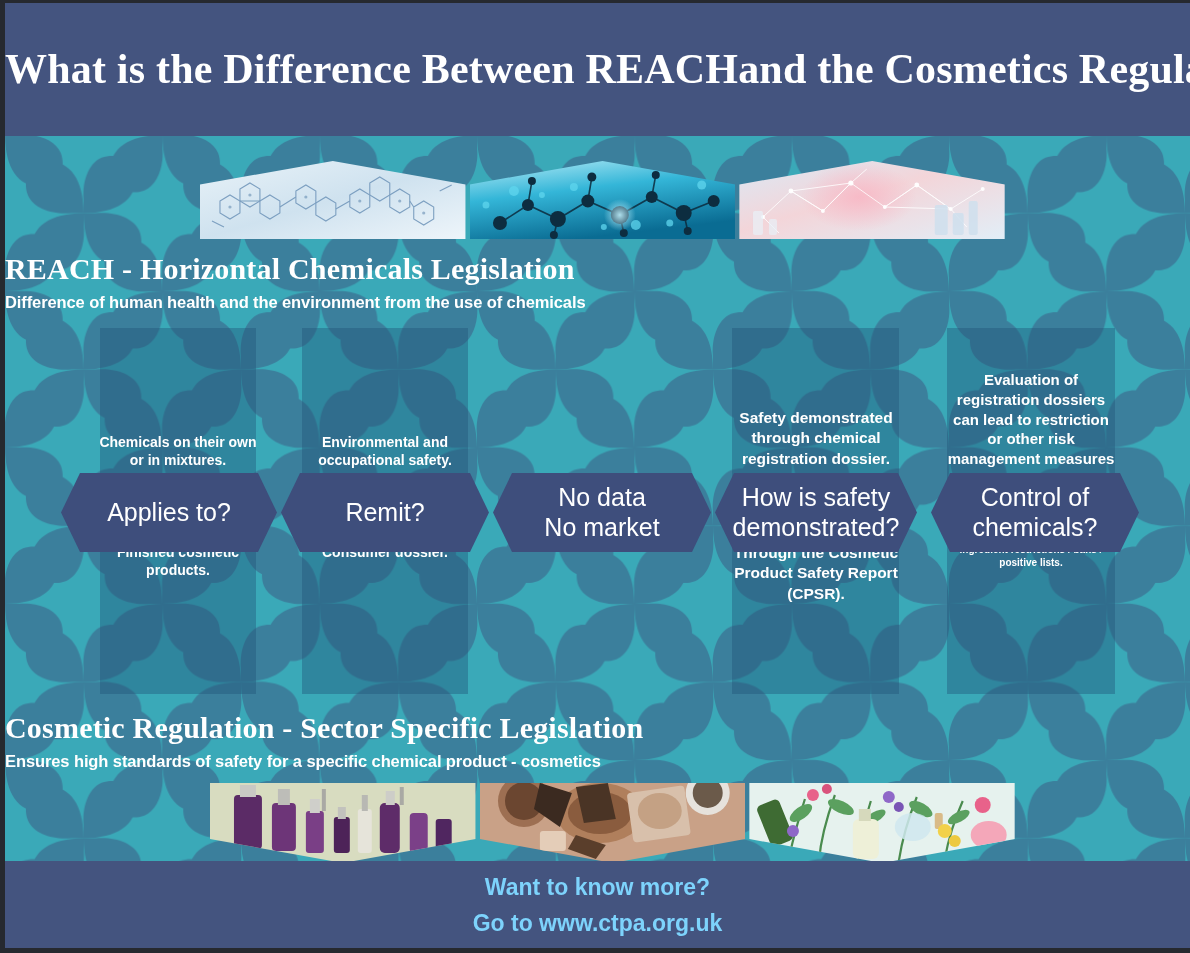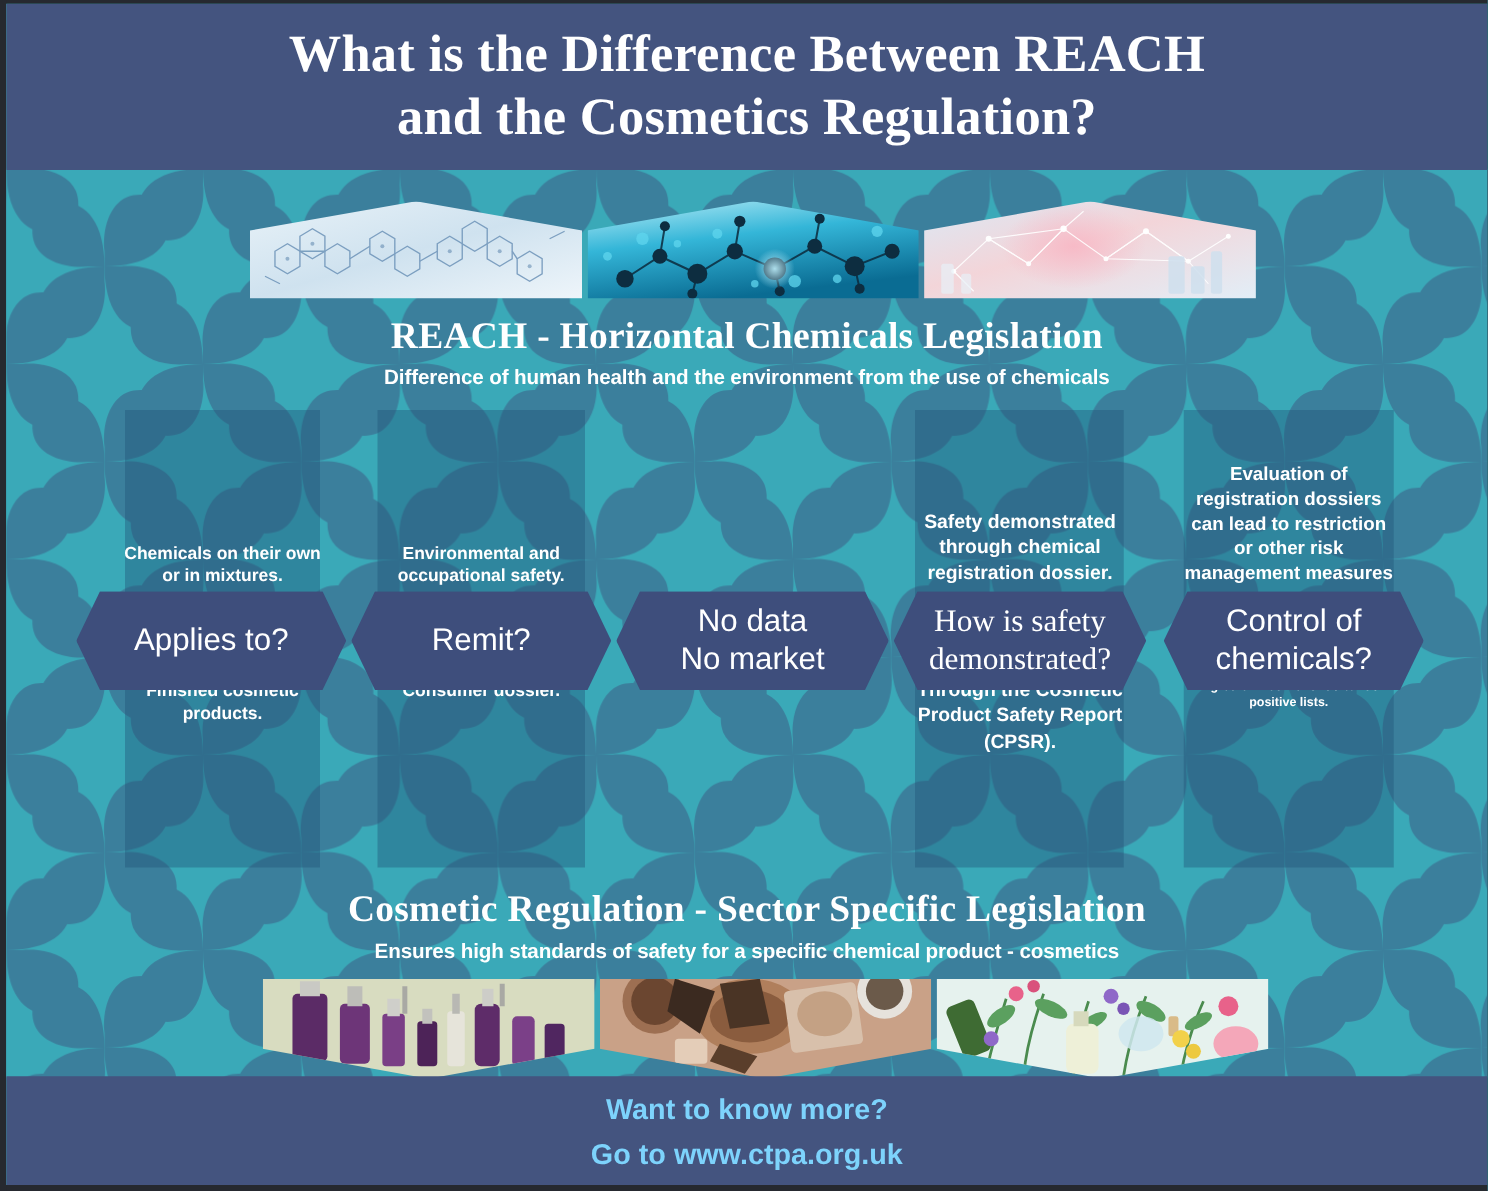--- a/index.html
+++ b/index.html
@@ -26,22 +26,22 @@
     opacity: 1;
     z-index: 0;
   }
   #bgpattern svg { display:block; width:100%; height:100%; }
 
   
   #title-bar {
     position: absolute; left: 0; top: 0; width: 100%; height: 133px;
     background: #44547f;
     z-index: 5;
-    display: flex; flex-direction: column;
-    align-items: center; justify-content: center;
+    display: flex; 
+    align-items: center; 
   }
   #title-bar .tline {
     color: #ffffff;
     font-family: "Liberation Serif", serif;
     font-weight: bold;
     font-size: 42px;
     line-height: 1.18;
     letter-spacing: 0.2px;
     text-align: center;
     white-space: nowrap;
@@ -51,21 +51,21 @@
   .strip { position: absolute; z-index: 3; display: flex; gap: 4px; }
   #strip-top { left: 195px; top: 158px; width: 805px; height: 78px; }
   #strip-bottom { left: 205px; top: 780px; width: 805px; height: 80px; }
 
   .shot { position: relative; width: 266px; height: 100%; overflow: hidden; }
   .shot-up { clip-path: polygon(0% 30%, 50% 0%, 100% 30%, 100% 100%, 0% 100%); }
   .shot-dn { clip-path: polygon(0% 0%, 100% 0%, 100% 70%, 50% 100%, 0% 70%); }
   .shot svg { position:absolute; inset:0; width:100%; height:100%; }
 
   
-  .sect { position: absolute; left: 0; width: 100%; text-align: center; z-index: 4; }
+  .sect { position: absolute; left: 0; width: 100%; z-index: 4; }
   #sect-reach { top: 248px; }
   #sect-cosmetic { top: 707px; }
   .sect h2 {
     font-family: "Liberation Serif", serif;
     font-weight: bold;
     font-size: 30px;
     color: #ffffff;
     line-height: 1.2;
     letter-spacing: 0.2px;
   }
@@ -337,21 +337,21 @@
     <div class="cell top small" style="left:938px; width:176px; font-size:15px;">Evaluation of registration dossiers can lead to restriction or other risk management measures</div>
 
     <div class="hexlabel" style="left:56px;  width:216px;">Applies to?</div>
     <div class="hexlabel" style="left:276px; width:208px;">Remit?</div>
     <div class="hexlabel" style="left:488px; width:218px;">
       <span style="display:block">
         <span>No data</span><br>
         <span>No market</span>
       </span>
     </div>
-    <div class="hexlabel" style="left:710px; width:202px;font-family:Liberation Serif, serif;">How is safety demonstrated?</div>
+    <div class="hexlabel" style="left:710px; width:202px;">How is safety demonstrated?</div>
     <div class="hexlabel" style="left:926px; width:208px;">Control of chemicals?</div>
 
     <div class="cell bot" style="left:86px; width:174px;">Finished cosmetic products.</div>
     <div class="cell bot" style="left:292px; width:176px;">Consumer dossier.</div>
     <div class="cell bot small" style="left:722px; width:178px;">Through the Cosmetic Product Safety Report (CPSR).</div>
     <div class="cell bot small" style="left:938px; width:176px; font-size:10px;">Ingredient restrictions / bans / positive lists.</div>
   </div>
 
   <div class="sect" id="sect-cosmetic">
     <h2>Cosmetic Regulation - Sector Specific Legislation</h2>

